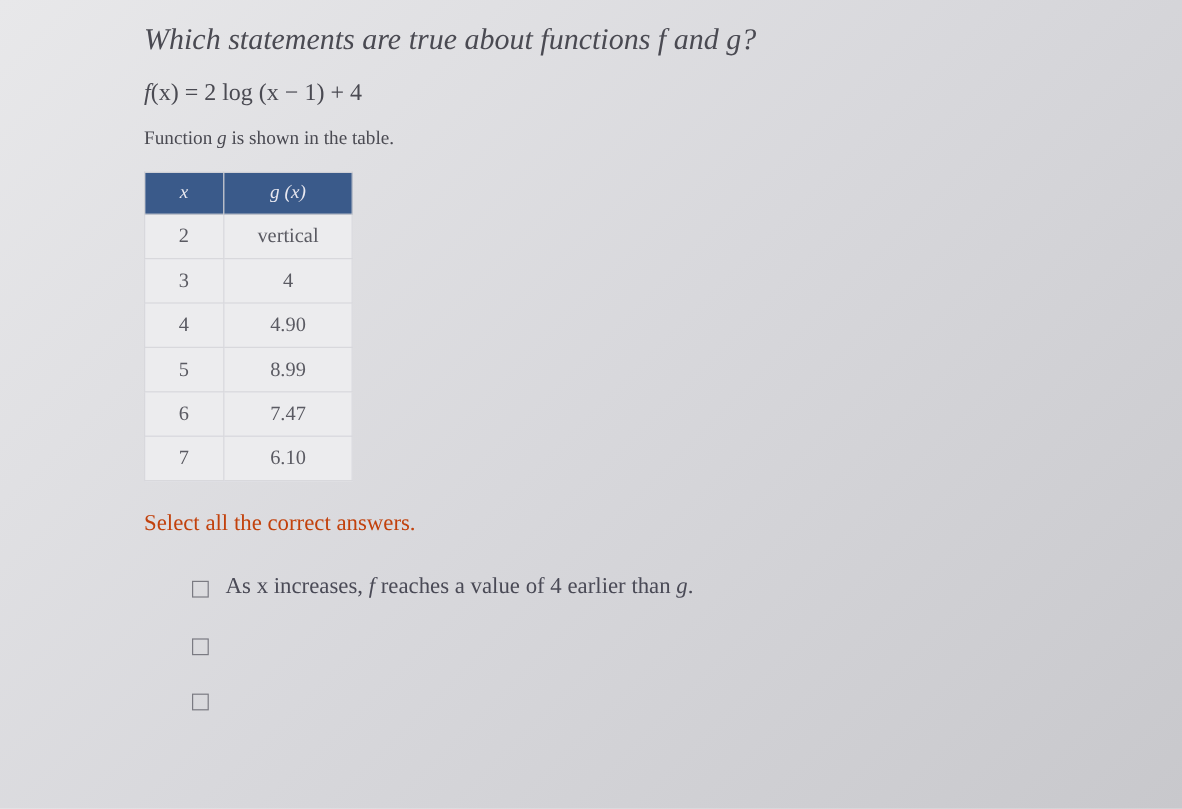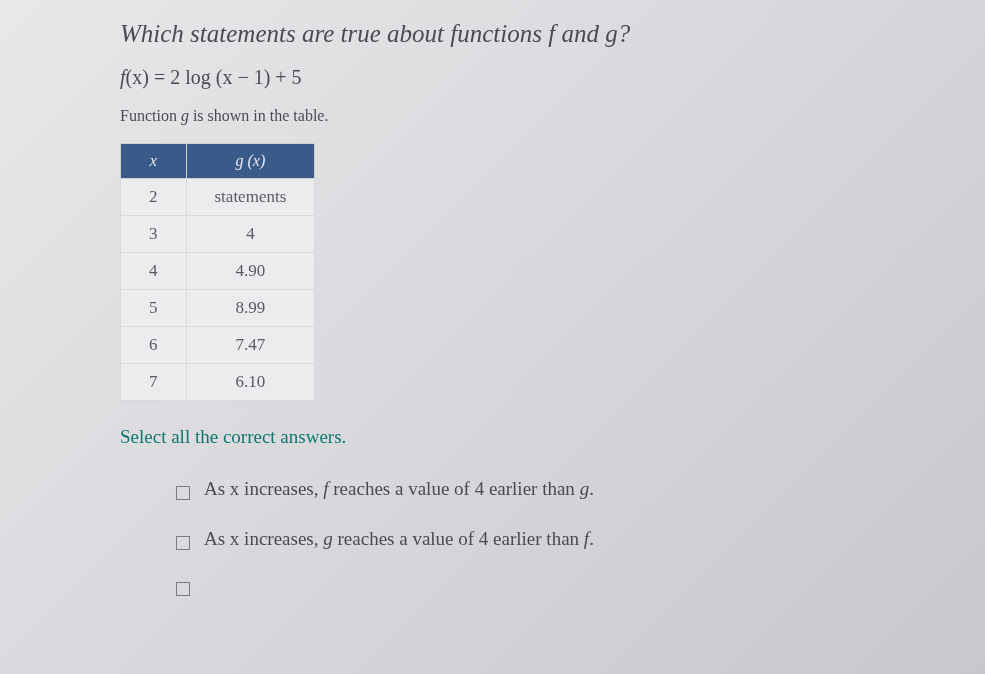--- a/index.html
+++ b/index.html
@@ -60,29 +60,29 @@
     .data-table td {
       padding: 8px 28px;
       text-align: center;
       border: 1px solid #d8d8dc;
       color: #5a5a62;
       font-size: 17px;
       background: #ececee;
     }
     .instruction {
       font-size: 19px;
-      color: #0f766e;
+      color: #c2410c;
       margin-bottom: 30px;
       margin-top: 10px;
     }
     .answer-option {
       display: flex;
-      align-items: flex-end;
+      align-items: center;
       margin-bottom: 28px;
-      margin-left: 56px;
+      margin-left: 40px;
     }
     .checkbox {
       width: 14px;
       height: 14px;
       border: 1.5px solid #7a7a82;
       background: transparent;
       margin-right: 14px;
       margin-top: 4px;
       flex-shrink: 0;
       cursor: pointer;
@@ -96,38 +96,38 @@
     }
   </style>
 </head>
 <body>
 
 <div class="question-text">
   <span>Which statements are true about functions </span><span class="var">f</span><span> and </span><span class="var">g</span><span>?</span>
 </div>
 
 <div class="formula">
-  <span class="fn">f</span><span>(x)</span><span> = </span><span>2 log (x − 1) + 5</span>
+  <span class="fn">f</span><span>(x)</span><span> = </span><span>2 log (x − 1) + 4</span>
 </div>
 
 <div class="sub-text">
   <span>Function </span><span class="var">g</span><span> is shown in the table.</span>
 </div>
 
 <table class="data-table">
   <thead>
     <tr>
       <th>x</th>
       <th>g (x)</th>
     </tr>
   </thead>
   <tbody>
     <tr>
       <td>2</td>
-      <td>statements</td>
+      <td>vertical</td>
     </tr>
     <tr>
       <td>3</td>
       <td>4</td>
     </tr>
     <tr>
       <td>4</td>
       <td>4.90</td>
     </tr>
     <tr>
@@ -149,20 +149,17 @@
 
 <div class="answer-option">
   <div class="checkbox"></div>
   <div class="answer-text">
     <span>As x increases, </span><span class="var">f</span><span> reaches a value of 4 earlier than </span><span class="var">g</span><span>.</span>
   </div>
 </div>
 
 <div class="answer-option">
   <div class="checkbox"></div>
-  <div class="answer-text">
-    <span>As x increases, </span><span class="var">g</span><span> reaches a value of 4 earlier than </span><span class="var">f</span><span>.</span>
-  </div>
 </div>
 
 <div class="answer-option">
   <div class="checkbox"></div>
 </div>
 
 </body></html>

